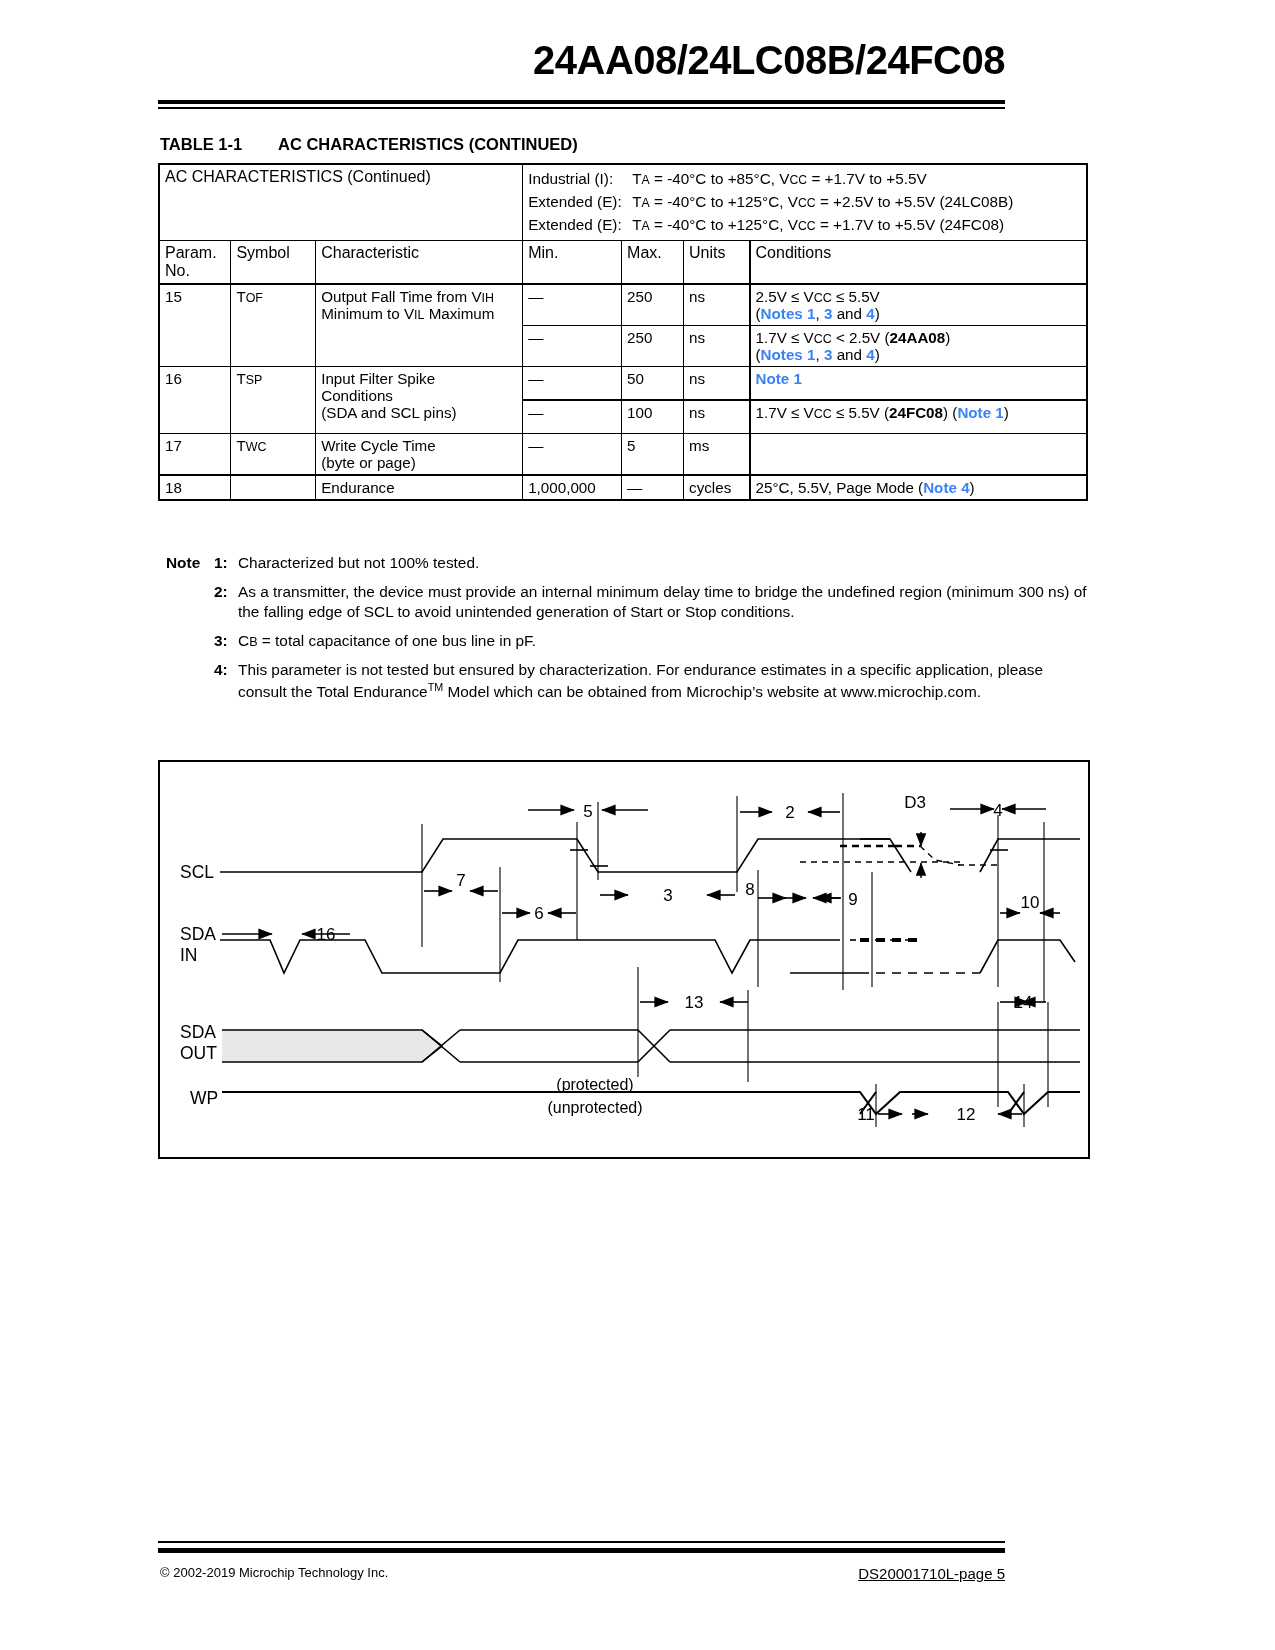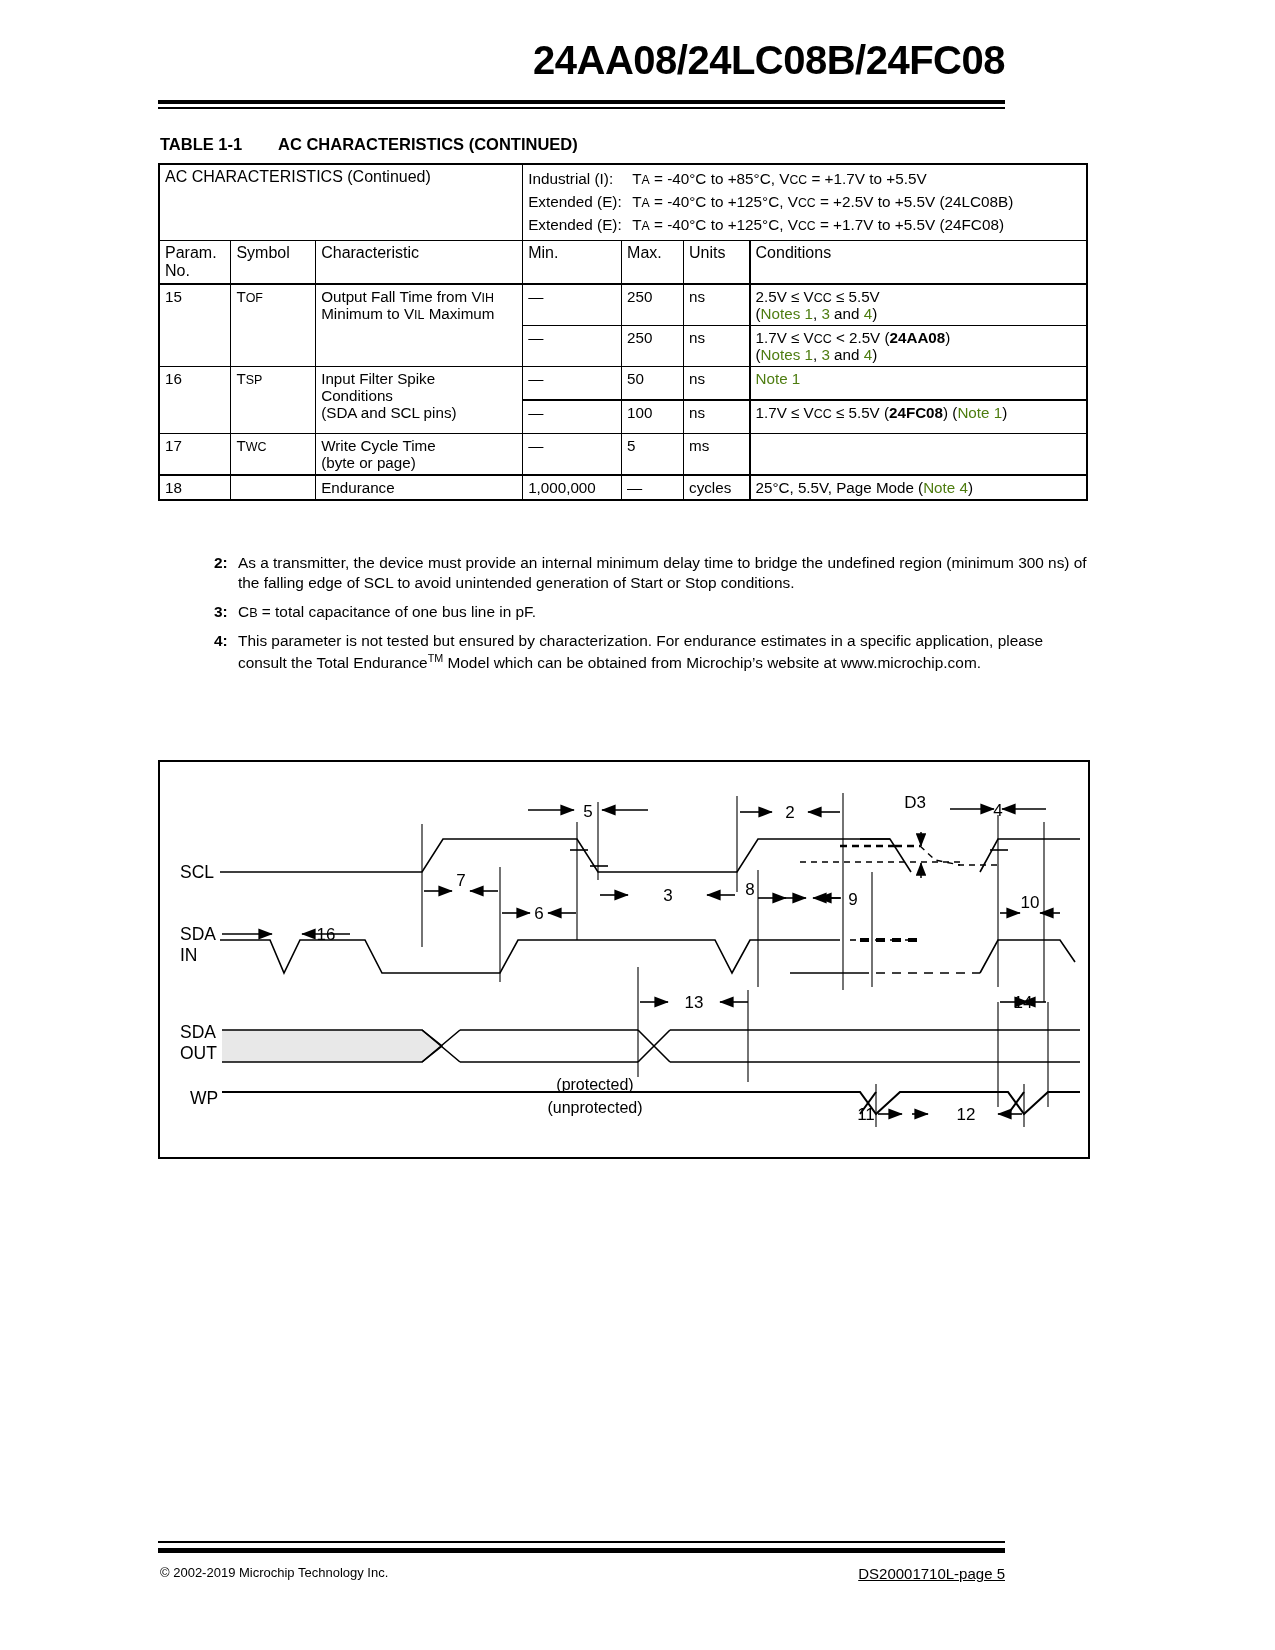--- a/index.html
+++ b/index.html
@@ -78,21 +78,21 @@
   }
   .cond-block { line-height: 1.50; font-size: 15.3px; padding: 6px 6px 6px 8px; white-space: nowrap;}
   .cond-block .lbl { display: inline-block; min-width: 104px; }
   .colhead {
     font-weight: bold; text-align: center; font-size: 16px;
     vertical-align: middle; padding: 8px 3px;
   }
   .c-center { text-align: center; }
   .sub { font-size: 0.80em; vertical-align: baseline; }
   .smallcap { font-size: 0.82em; }
-  .note-blue { color: #4d7c0f; font-weight: normal; }
+  .note-blue { color: #3b82f6; font-weight: bold; }
   .bold { font-weight: bold; }
   td.tall { height: 26px; }
 
   
   .notes {
     position: absolute;
     left: 166px; top: 553px;
     width: 930px;
     font-size: 15.4px;
     line-height: 1.30;
@@ -267,20 +267,25 @@
         <td class="c-center bthick-top outer-bot">—</td>
         <td class="c-center bthick-top outer-bot">cycles</td>
         <td class="bthick-left bthick-top outer-bot outer-r">
           <span>25°C, 5.5V, Page Mode (</span><span class="note-blue">Note 4</span><span>)</span>
         </td>
       </tr>
     </tbody>
   </table>
 
   <div class="notes">
+    <div class="note-row first">
+      <div class="note-lead">Note</div>
+      <div class="note-num" style="width:24px;flex:0 0 24px;text-align:left;padding-right:0">1:</div>
+      <div class="note-body">Characterized but not 100% tested.</div>
+    </div>
     <div class="note-row">
       <div class="note-lead"></div>
       <div class="note-num" style="width:24px;flex:0 0 24px;text-align:left;padding-right:0">2:</div>
       <div class="note-body">As a transmitter, the device must provide an internal minimum delay time to bridge the undefined region (minimum 300 ns) of the falling edge of SCL to avoid unintended generation of Start or Stop conditions.</div>
     </div>
     <div class="note-row">
       <div class="note-lead"></div>
       <div class="note-num" style="width:24px;flex:0 0 24px;text-align:left;padding-right:0">3:</div>
       <div class="note-body">C<span class="smallcap">B</span><span> = total capacitance of one bus line in pF.</span></div>
     </div>

